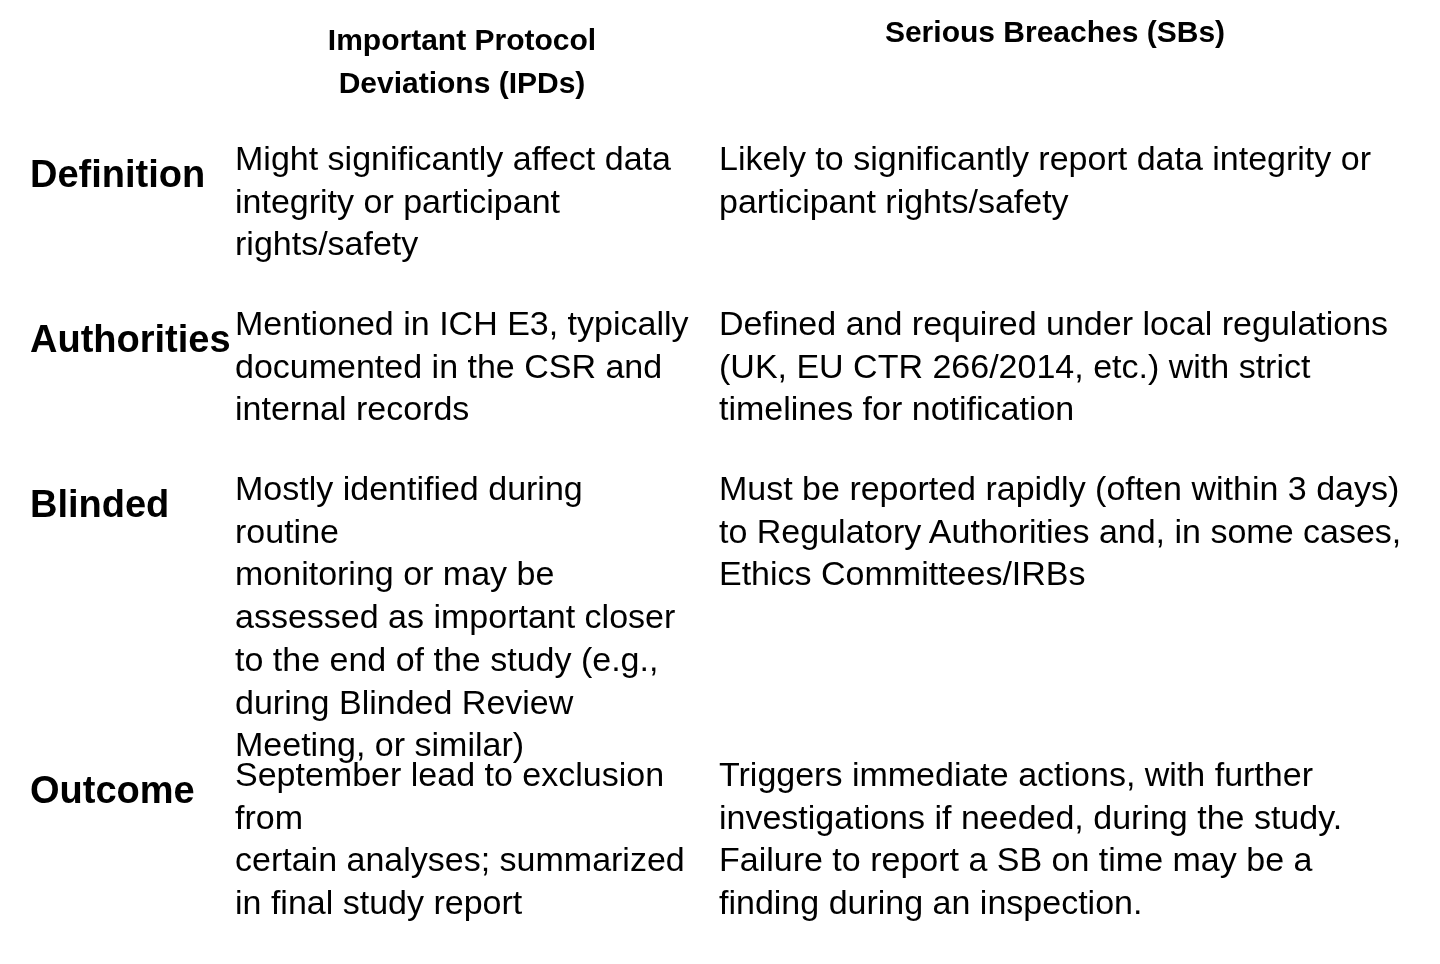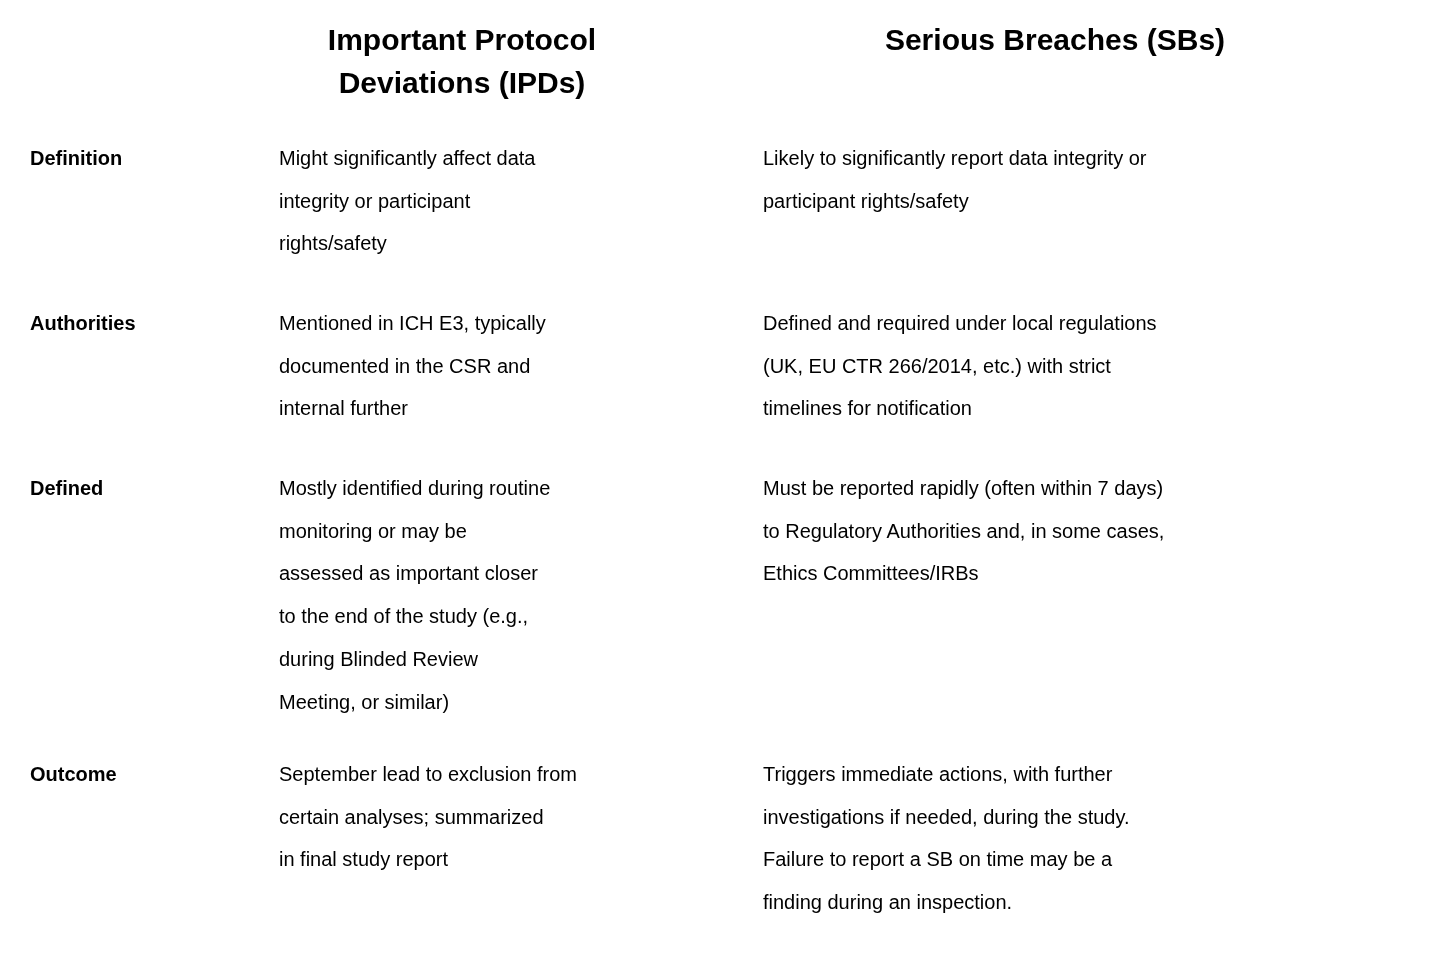--- a/index.html
+++ b/index.html
@@ -29,43 +29,42 @@
       text-align: center;
     }
     .hdr-ipd {
       left: 235px;
       width: 454px;
       top: 18px;
     }
     .hdr-sb {
       left: 719px;
       width: 672px;
-      top: 18px;
+      top: 10px;
     }
     .row {
       position: absolute;
       left: 0;
       width: 1440px;
     }
     .label {
       position: absolute;
       left: 30px;
-      top: 0;
+      top: 16px;
       font-weight: bold;
-      font-size: 20px;
+      font-size: 38px;
       line-height: 43px;
       white-space: nowrap;
     }
     .cell {
       position: absolute;
       top: 0;
-      font-size: 20px;
+      font-size: 34px;
       line-height: 42.7px;
       white-space: pre-line;
-      margin-left: 44px;
     }
     .cell-ipd {
       left: 235px;
       width: 460px;
     }
     .cell-sb {
       left: 719px;
       width: 700px;
     }
   </style>
@@ -84,35 +83,35 @@
 integrity or participant
 rights/safety</div>
     <div class="cell cell-sb">Likely to significantly report data integrity or
 participant rights/safety</div>
   </div>
 
   <div class="row" style="top: 302px;">
     <div class="label">Authorities</div>
     <div class="cell cell-ipd">Mentioned in ICH E3, typically
 documented in the CSR and
-internal further</div>
+internal records</div>
     <div class="cell cell-sb">Defined and required under local regulations
 (UK, EU CTR 266/2014, etc.) with strict
 timelines for notification</div>
   </div>
 
   <div class="row" style="top: 467px;">
-    <div class="label">Defined</div>
+    <div class="label">Blinded</div>
     <div class="cell cell-ipd">Mostly identified during routine
 monitoring or may be
 assessed as important closer
 to the end of the study (e.g.,
 during Blinded Review
 Meeting, or similar)</div>
-    <div class="cell cell-sb">Must be reported rapidly (often within 7 days)
+    <div class="cell cell-sb">Must be reported rapidly (often within 3 days)
 to Regulatory Authorities and, in some cases,
 Ethics Committees/IRBs</div>
   </div>
 
   <div class="row" style="top: 753px;">
     <div class="label">Outcome</div>
     <div class="cell cell-ipd">September lead to exclusion from
 certain analyses; summarized
 in final study report</div>
     <div class="cell cell-sb">Triggers immediate actions, with further

